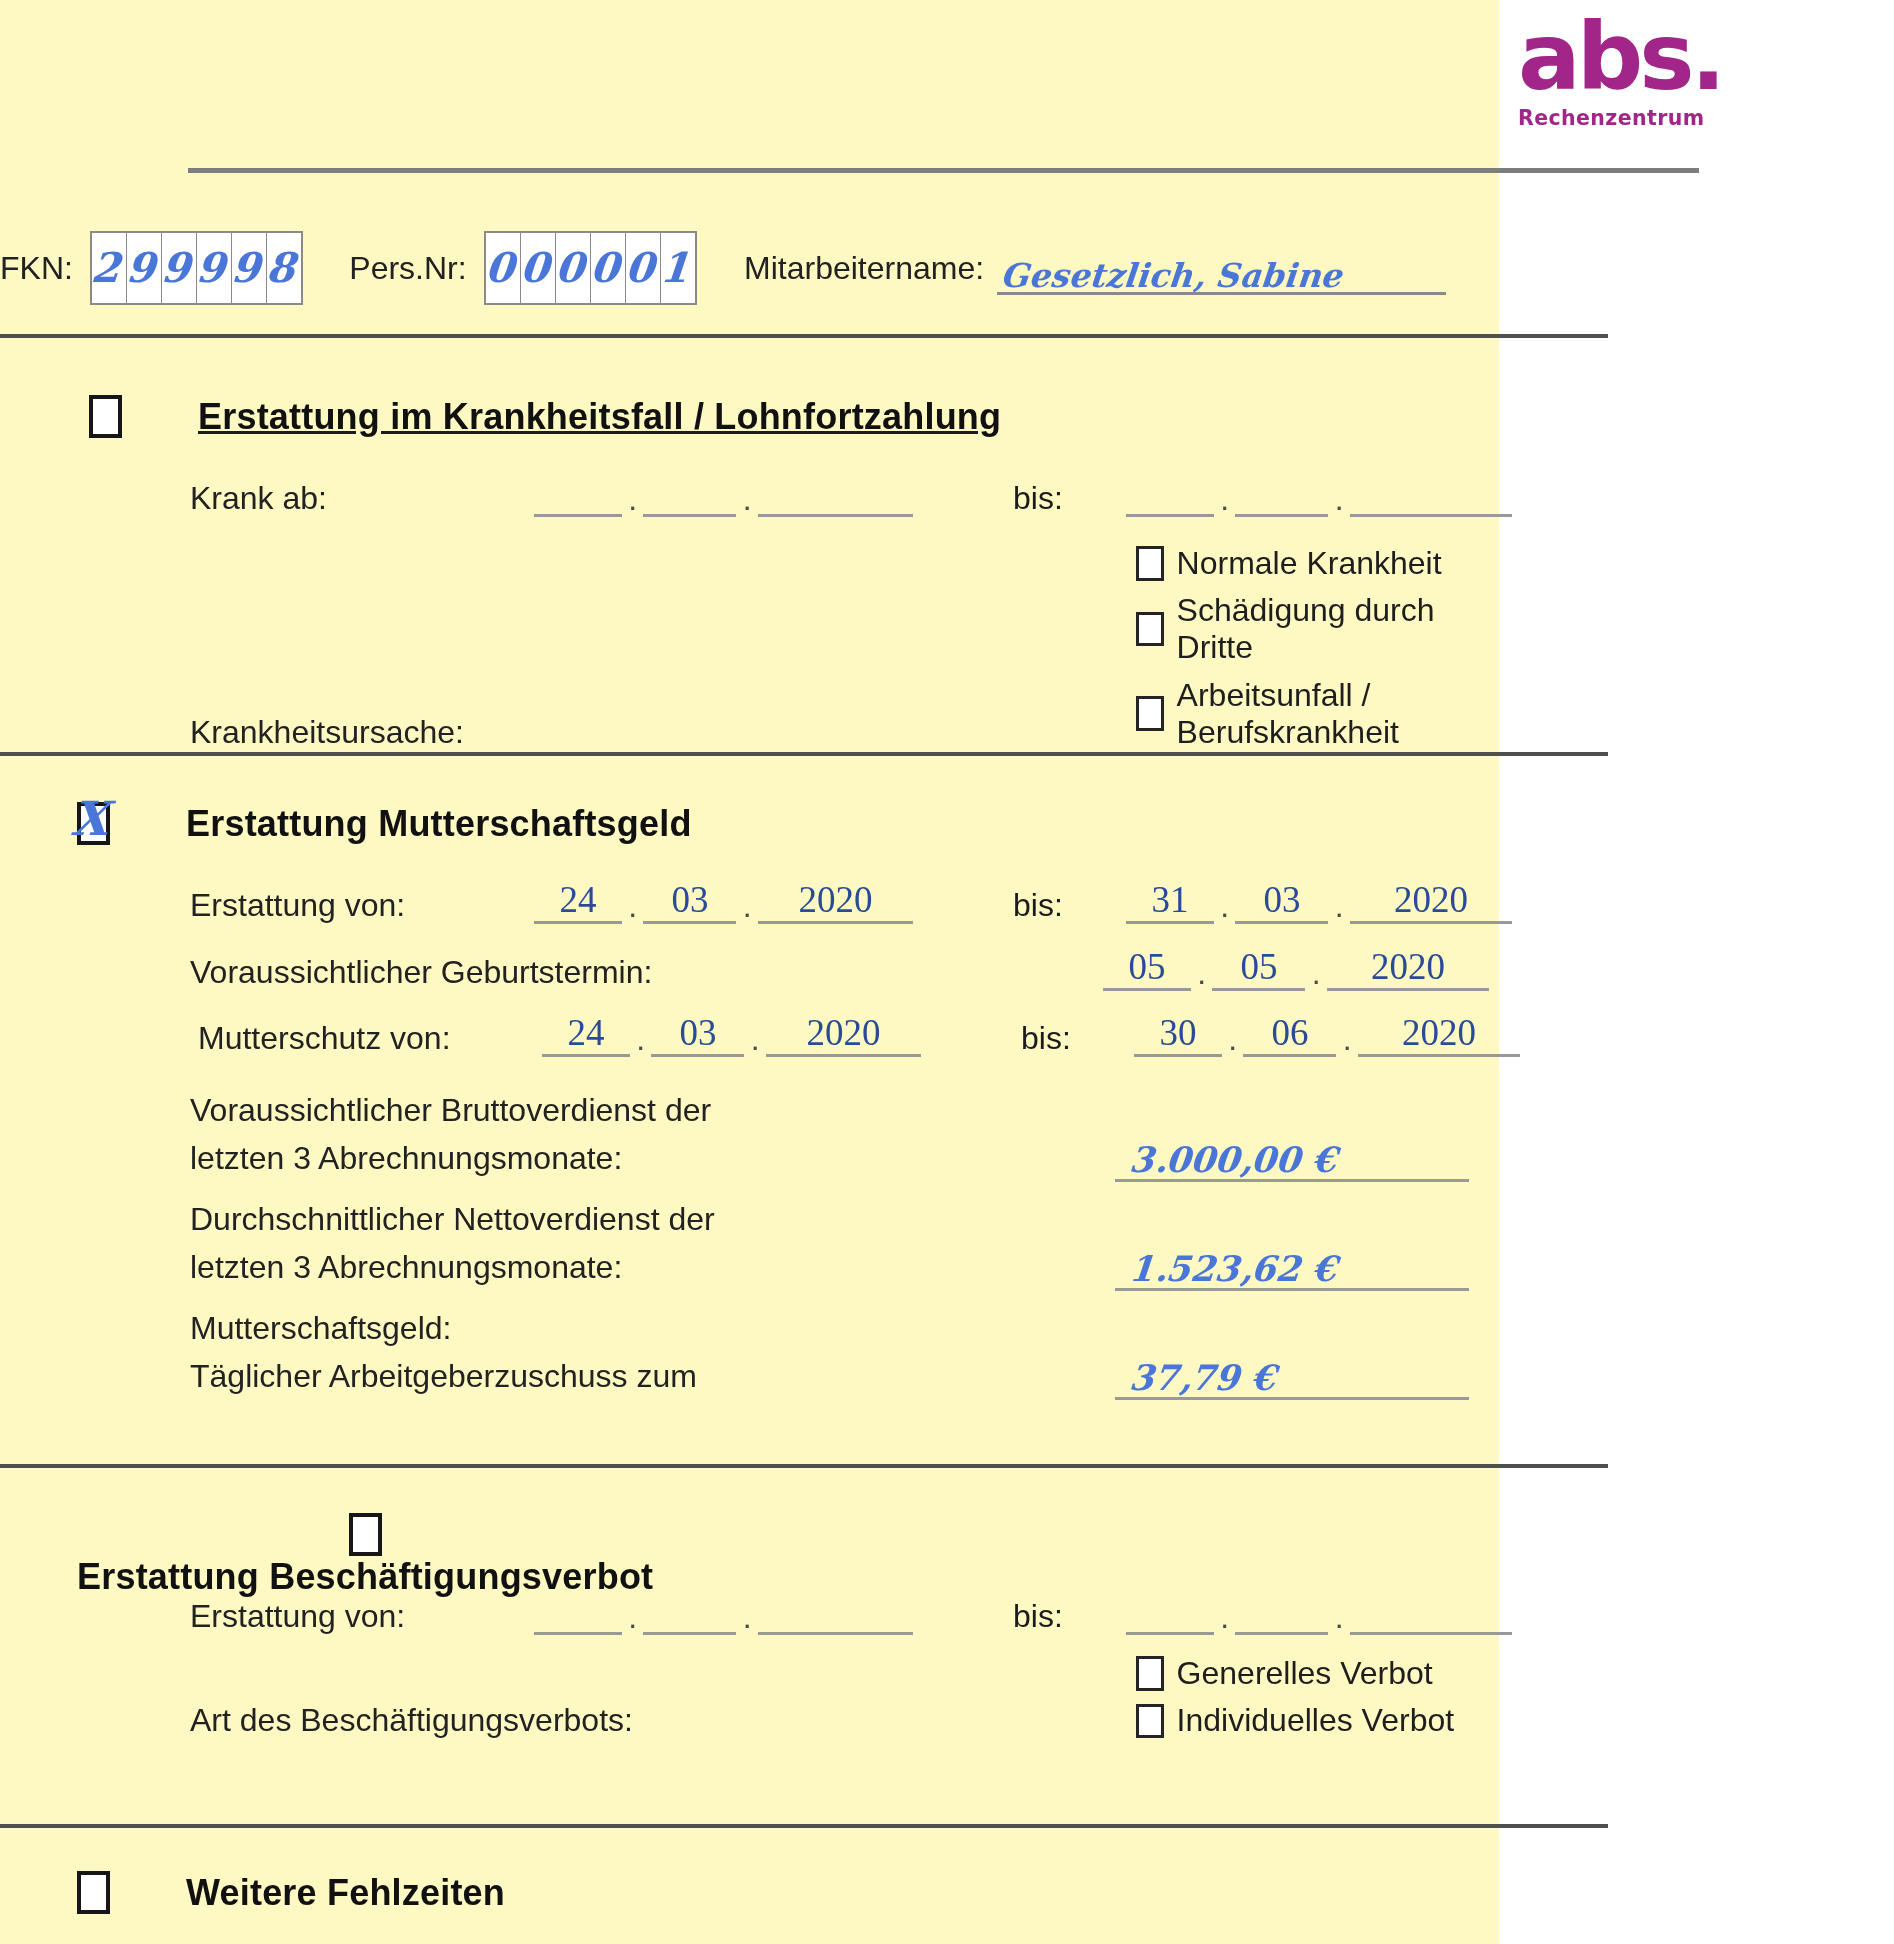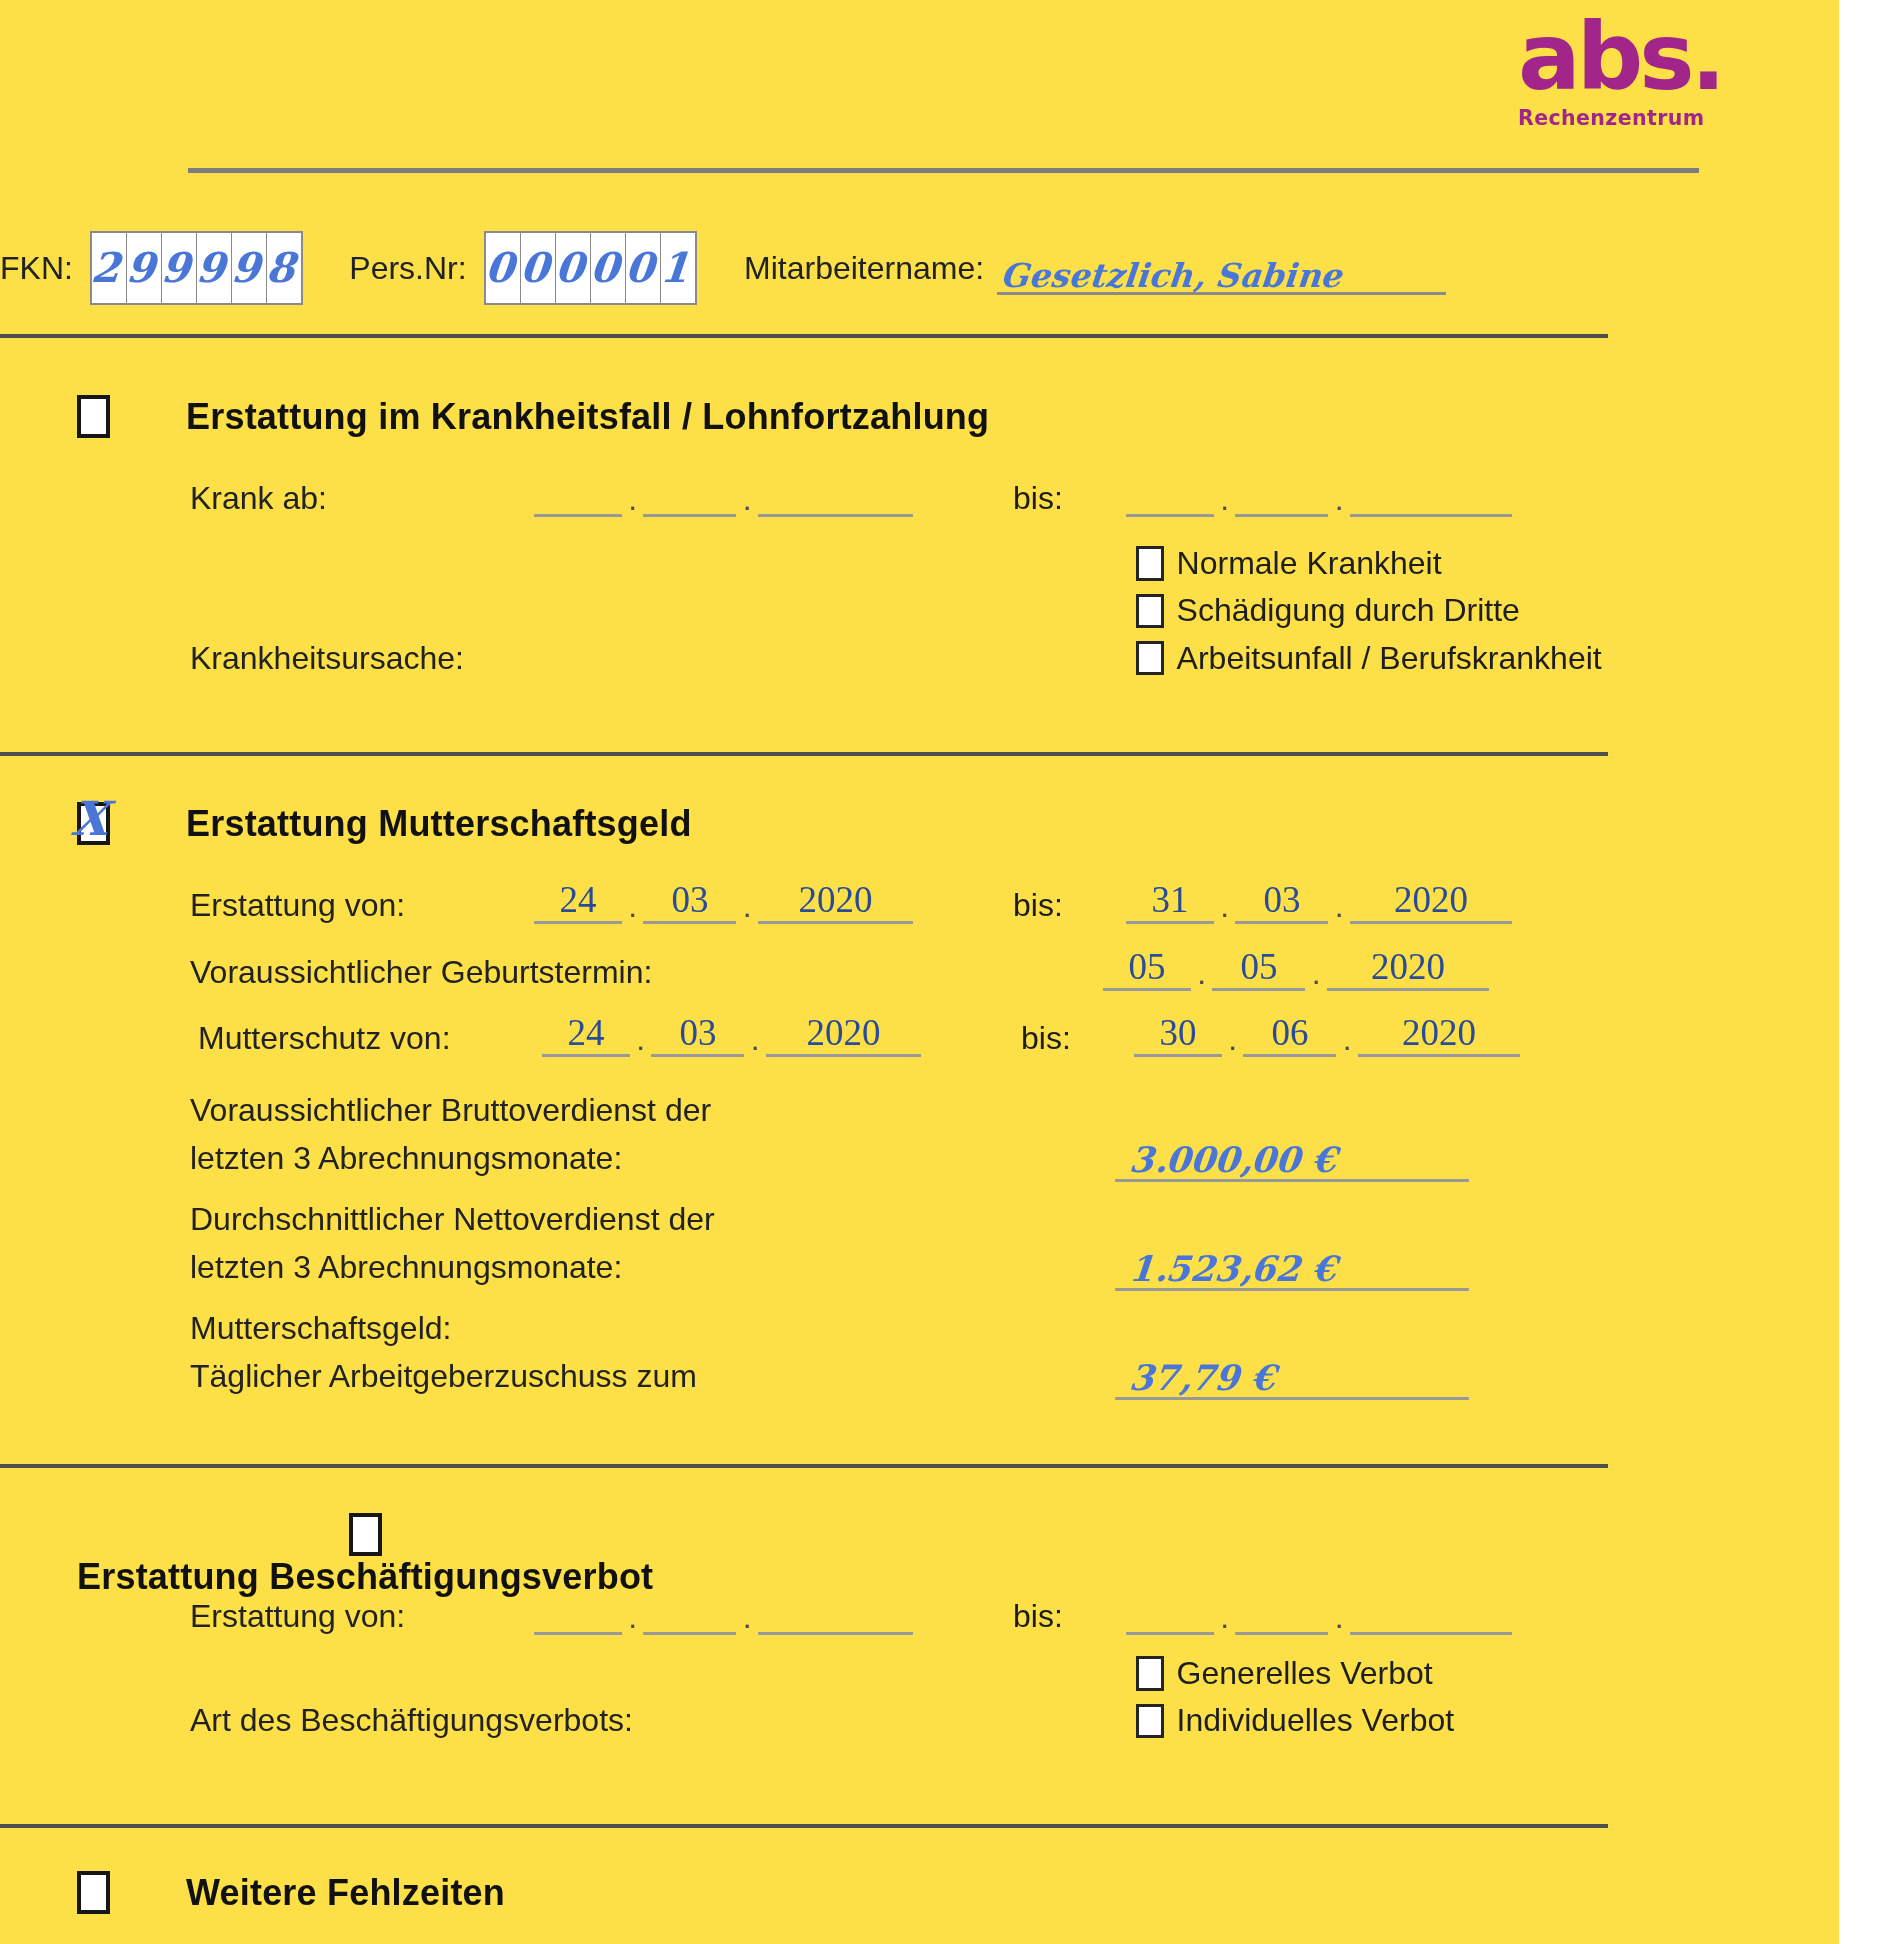--- a/index.html
+++ b/index.html
@@ -1,17 +1,17 @@
 <!DOCTYPE html>
 <html style="font-size:12.6px"><head>
 <meta charset="utf-8">
 <style>
   html,body{margin:0;padding:0;background:#fff;}
   body{width:1895px;height:1944px;font-family:"Liberation Sans",sans-serif;color:#1c1c1c;overflow:hidden;}
-  .page{position:relative;width:1839px;height:1944px;padding:0 145px 0 142px;box-sizing:border-box;background:#fde047;}
+  .page{position:relative;width:1499px;height:1944px;padding:0 145px 0 142px;box-sizing:border-box;background:#fef9c3;}
 
   
   .top{position:relative;height:336px;}
   .logo{position:absolute;left:1376px;top:11px;width:186px;text-align:left;}
   .logo-abbr{font-family:"DejaVu Sans",sans-serif;font-weight:800;font-size:93px;line-height:1;letter-spacing:-4px;color:#a2268a;}
   .logo-caption{font-family:"DejaVu Sans",sans-serif;font-weight:700;font-size:20.5px;letter-spacing:0.4px;color:#a2268a;margin-top:1.6px;}
   .title{position:absolute;left:74px;top:104px;margin:0;font-size:40px;font-weight:700;letter-spacing:0.4px;color:#111;}
   .title-rule{position:absolute;left:46px;top:168px;width:1511px;height:4.7px;background:#7d7d7d;}
 
   
@@ -32,21 +32,21 @@
   .div2{position:absolute;left:0;top:752px;}
   .div3{position:absolute;left:0;top:1464px;}
   .div4{position:absolute;left:0;top:1824px;}
 
   
   .sec-head{display:flex;align-items:center;}
   .sec-head h2{margin:0;font-size:36px;font-weight:700;color:#111;letter-spacing:0.2px;}
   .cb{width:25px;height:35px;border:4px solid #161616;background:#fff;flex:0 0 auto;position:relative;}
   .cb.sm{width:22px;height:28.4px;border:3.2px solid #242424;}
   .check-x{position:absolute;left:-6.3px;top:-11px;width:38px;text-align:center;font-size:47px;line-height:1;}
-  .sec1-head{position:absolute;left:77px;top:395px;}
+  .sec1-head{position:absolute;left:89px;top:395px;text-decoration:underline;}
   .sec2-head{position:absolute;left:77px;top:802px;}
   .sec3-head{position:absolute;left:77px;top:1513px;flex-direction:column;}
   .sec4-head{position:absolute;left:77px;top:1871px;}
   .head-gap{width:76px;flex:0 0 auto;}
 
   
   .row{position:absolute;display:flex;align-items:flex-end;}
   .flabel{font-size:32px;color:#222;}
   .col-label{width:344px;flex:0 0 auto;}
   .col-bis{flex:0 0 auto;padding-left:100px;width:113px;font-size:32px;}

